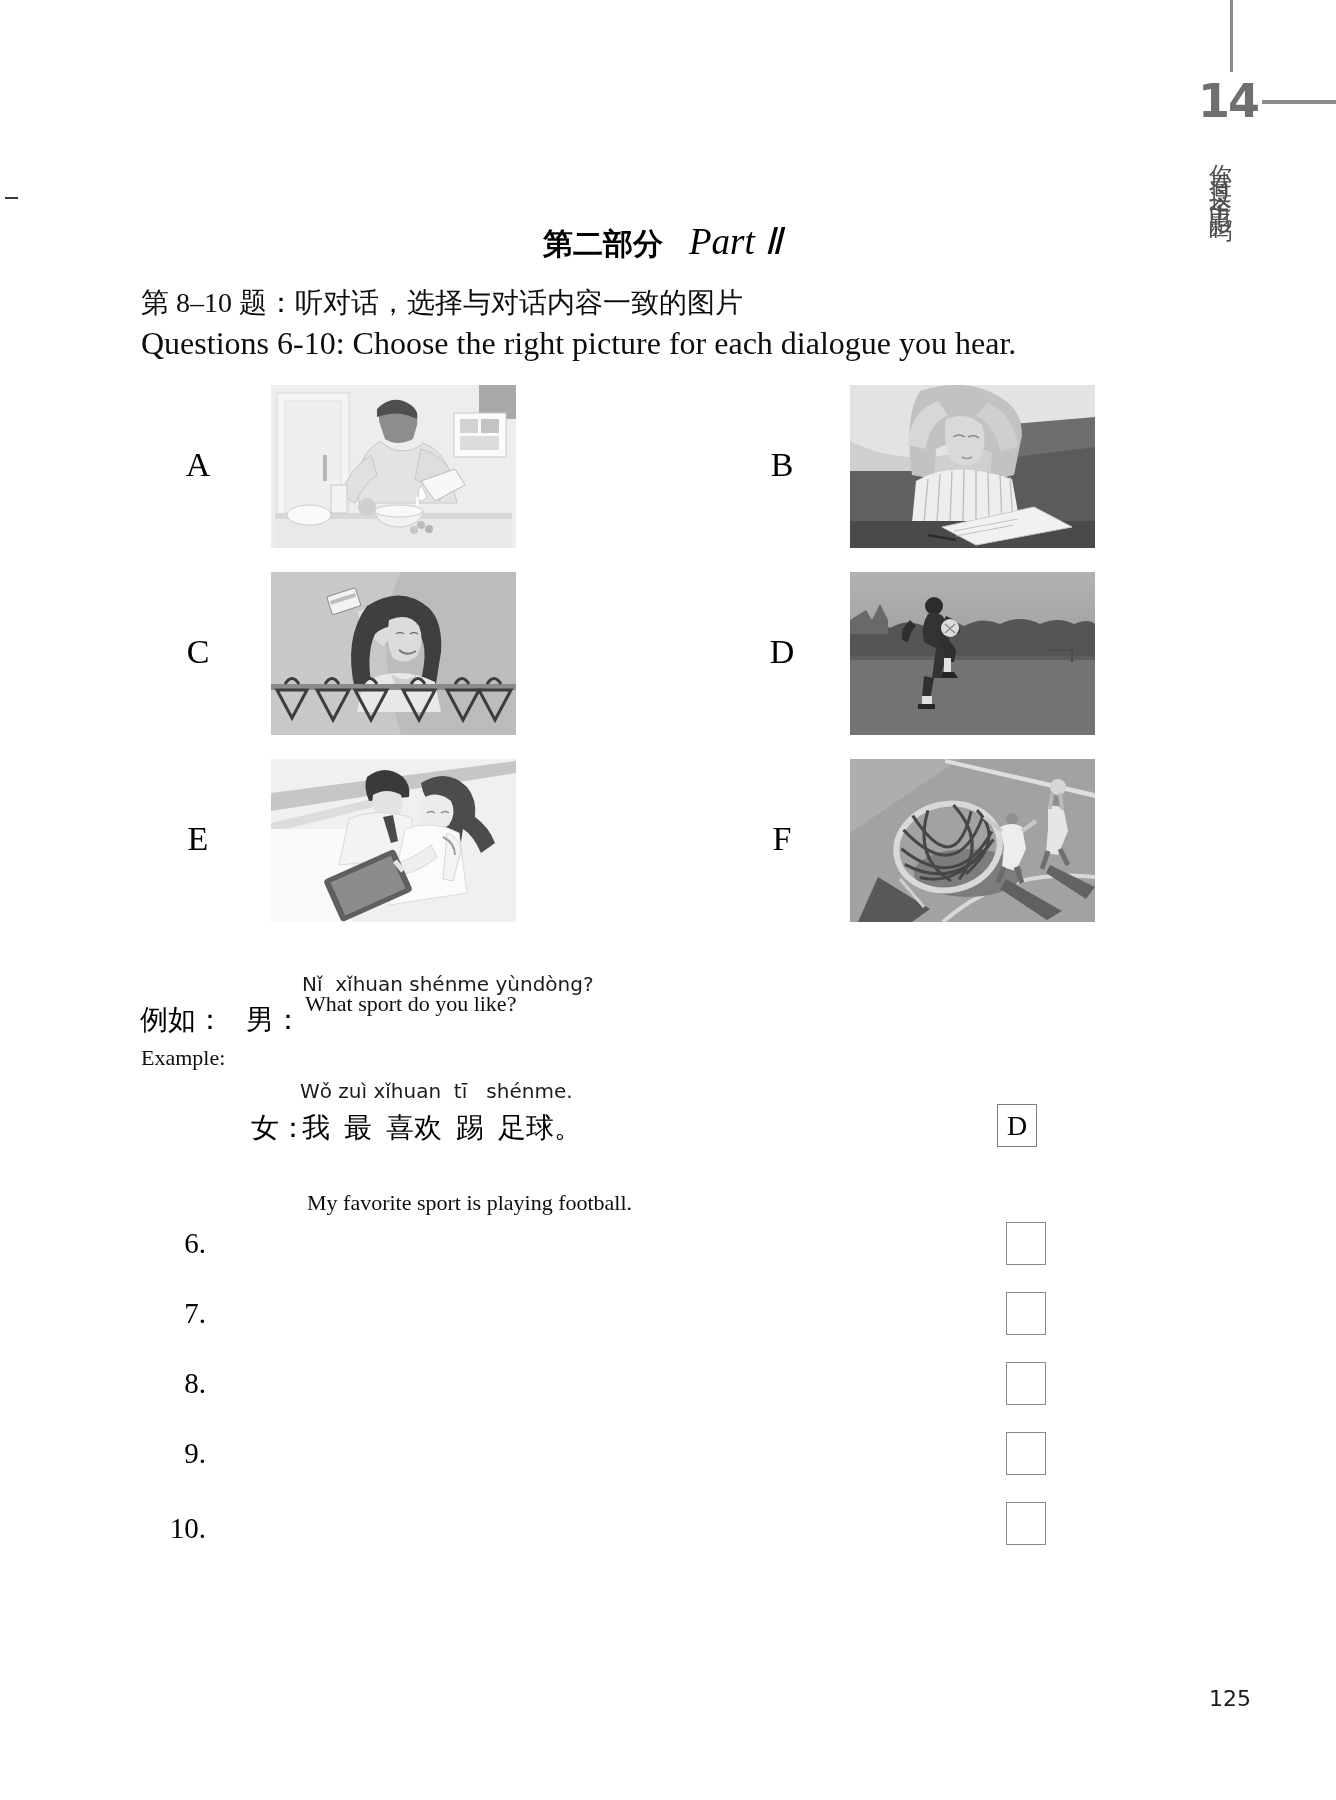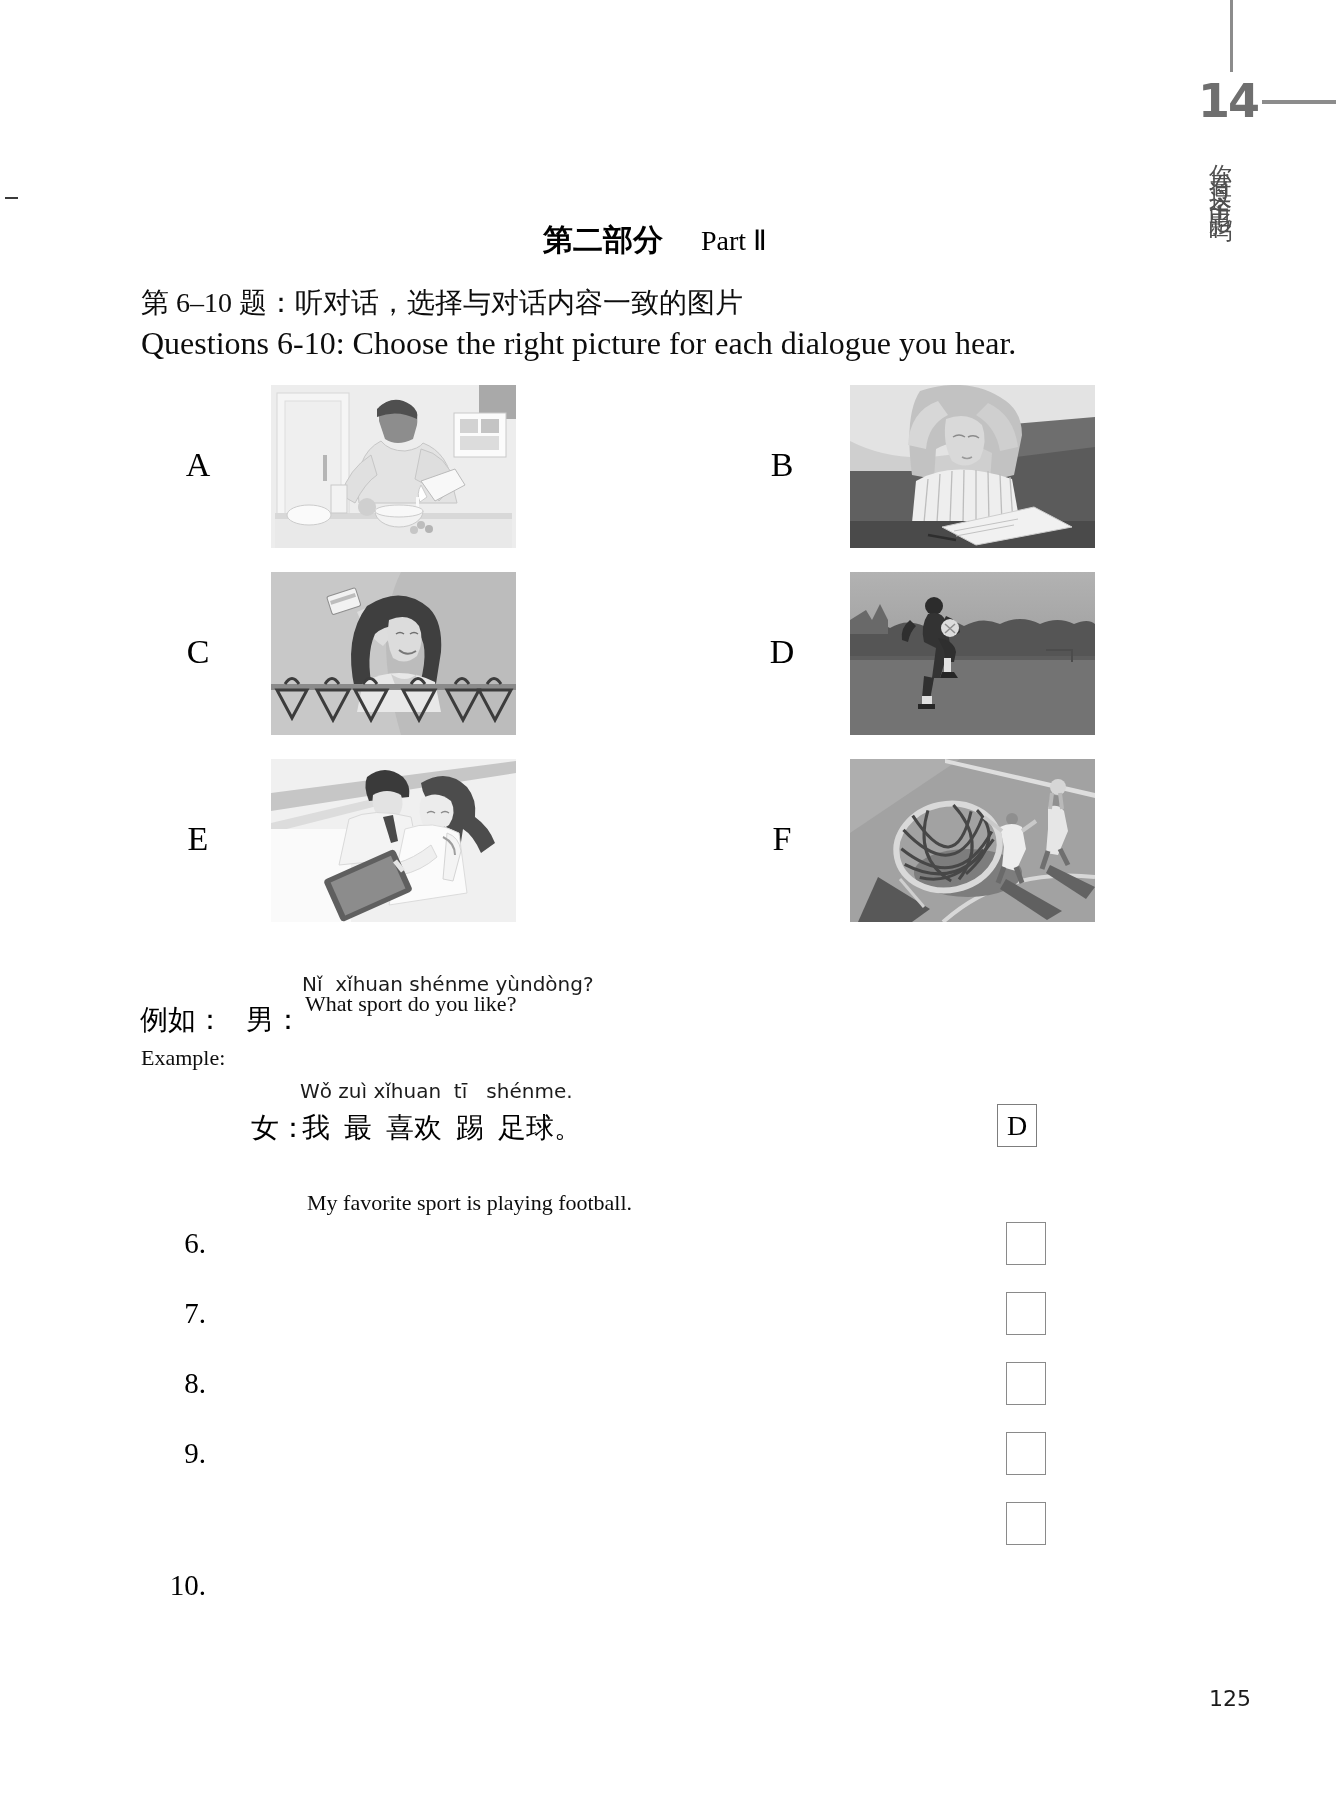--- a/index.html
+++ b/index.html
@@ -16,21 +16,21 @@
   .chapter-rule-h { position:absolute; left:1262px; top:100px; width:74px; height:4px; background:#8c8c8c; }
   .chapter-title-v { position:absolute; left:1206px; top:146px; height:300px;
                   writing-mode:vertical-rl; text-orientation:upright;
                   font-family:"Liberation Sans", sans-serif; font-size:23px; letter-spacing:8px;
                   color:#4f4f4f; }
   .left-tick { position:absolute; left:5px; top:197px; width:13px; height:2px; background:#3a3a3a; }
 
   
   .section-title { position:absolute; left:543px; top:220px; white-space:pre; }
   .section-title .cn { font-size:30px; font-weight:bold; color:#000; }
-  .section-title .en { font-size:28px; color:#000; margin-left:38px; }
+  .section-title .en { font-size:37px; color:#000; margin-left:26px;font-style:italic; }
   .instr-cn { position:absolute; left:141px; top:284px; font-size:28px; color:#0d0d0d; white-space:pre; }
   .instr-en { position:absolute; left:141px; top:325px; font-size:32px; color:#0d0d0d; }
 
   
   .photo { position:absolute; width:245px; height:163px; }
   .pic-a { left:271px; top:385px; }
   .pic-b { left:850px; top:385px; }
   .pic-c { left:271px; top:572px; }
   .pic-d { left:850px; top:572px; }
   .pic-e { left:271px; top:759px; }
@@ -57,21 +57,21 @@
   .enline { position:absolute; font-size:22px; color:#0d0d0d; }
   .ex-en-label { left:141px; top:1045px; }
   .en1         { left:305px; top:991px; }
   .en2         { left:307px; top:1150px;margin-top:40px; }
 
   .ansbox { position:absolute; width:40px; height:43px; border:1.5px solid #7d7d7d; background:#fff; }
   .ansbox-d { left:997px; top:1104px; text-align:center; font-size:28px; line-height:41px; color:#000; }
 
   
   .qnum { position:absolute; left:120px; width:86px; text-align:right; font-size:29px; color:#000; }
-  .q6  { top:1227px; }  .q7  { top:1297px; }  .q8  { top:1367px; }  .q9  { top:1437px; }  .q10 { top:1569px; }
+  .q6  { top:1227px; }  .q7  { top:1297px; }  .q8  { top:1367px; }  .q9  { top:1437px; }  .q10 { top:1512px; }
   .b6  { left:1006px; top:1222px; }
   .b7  { left:1006px; top:1292px; }
   .b8  { left:1006px; top:1362px; }
   .b9  { left:1006px; top:1432px; }
   .b10 { left:1006px; top:1502px; }
   .qbox { border-color:#8a8a8a; }
 
   .page-num { position:absolute; left:1190px; top:1686px; width:80px; text-align:center;
               font-family:"DejaVu Sans", sans-serif; font-size:22px; color:#1a1a1a; }
 </style>
@@ -80,21 +80,21 @@
 
 <div class="page">
 
   <div class="top-rule-v"></div>
   <div class="chapter-num">14</div>
   <div class="chapter-rule-h"></div>
   <div class="chapter-title-v">你看过这个电影吗</div>
   <div class="left-tick"></div>
 
   <div class="section-title"><span class="cn">第二部分</span><span class="en">Part Ⅱ</span></div>
-  <div class="instr-cn">第 6–10 题：听对话，选择与对话内容一致的图片</div>
+  <div class="instr-cn">第 8–10 题：听对话，选择与对话内容一致的图片</div>
   <div class="instr-en">Questions 6-10: Choose the right picture for each dialogue you hear.</div>
 
   <div class="pic-label lab-a">A</div>
   <div class="pic-label lab-b">B</div>
   <div class="pic-label lab-c">C</div>
   <div class="pic-label lab-d">D</div>
   <div class="pic-label lab-e">E</div>
   <div class="pic-label lab-f">F</div>
 
   <div class="photo pic-a">

